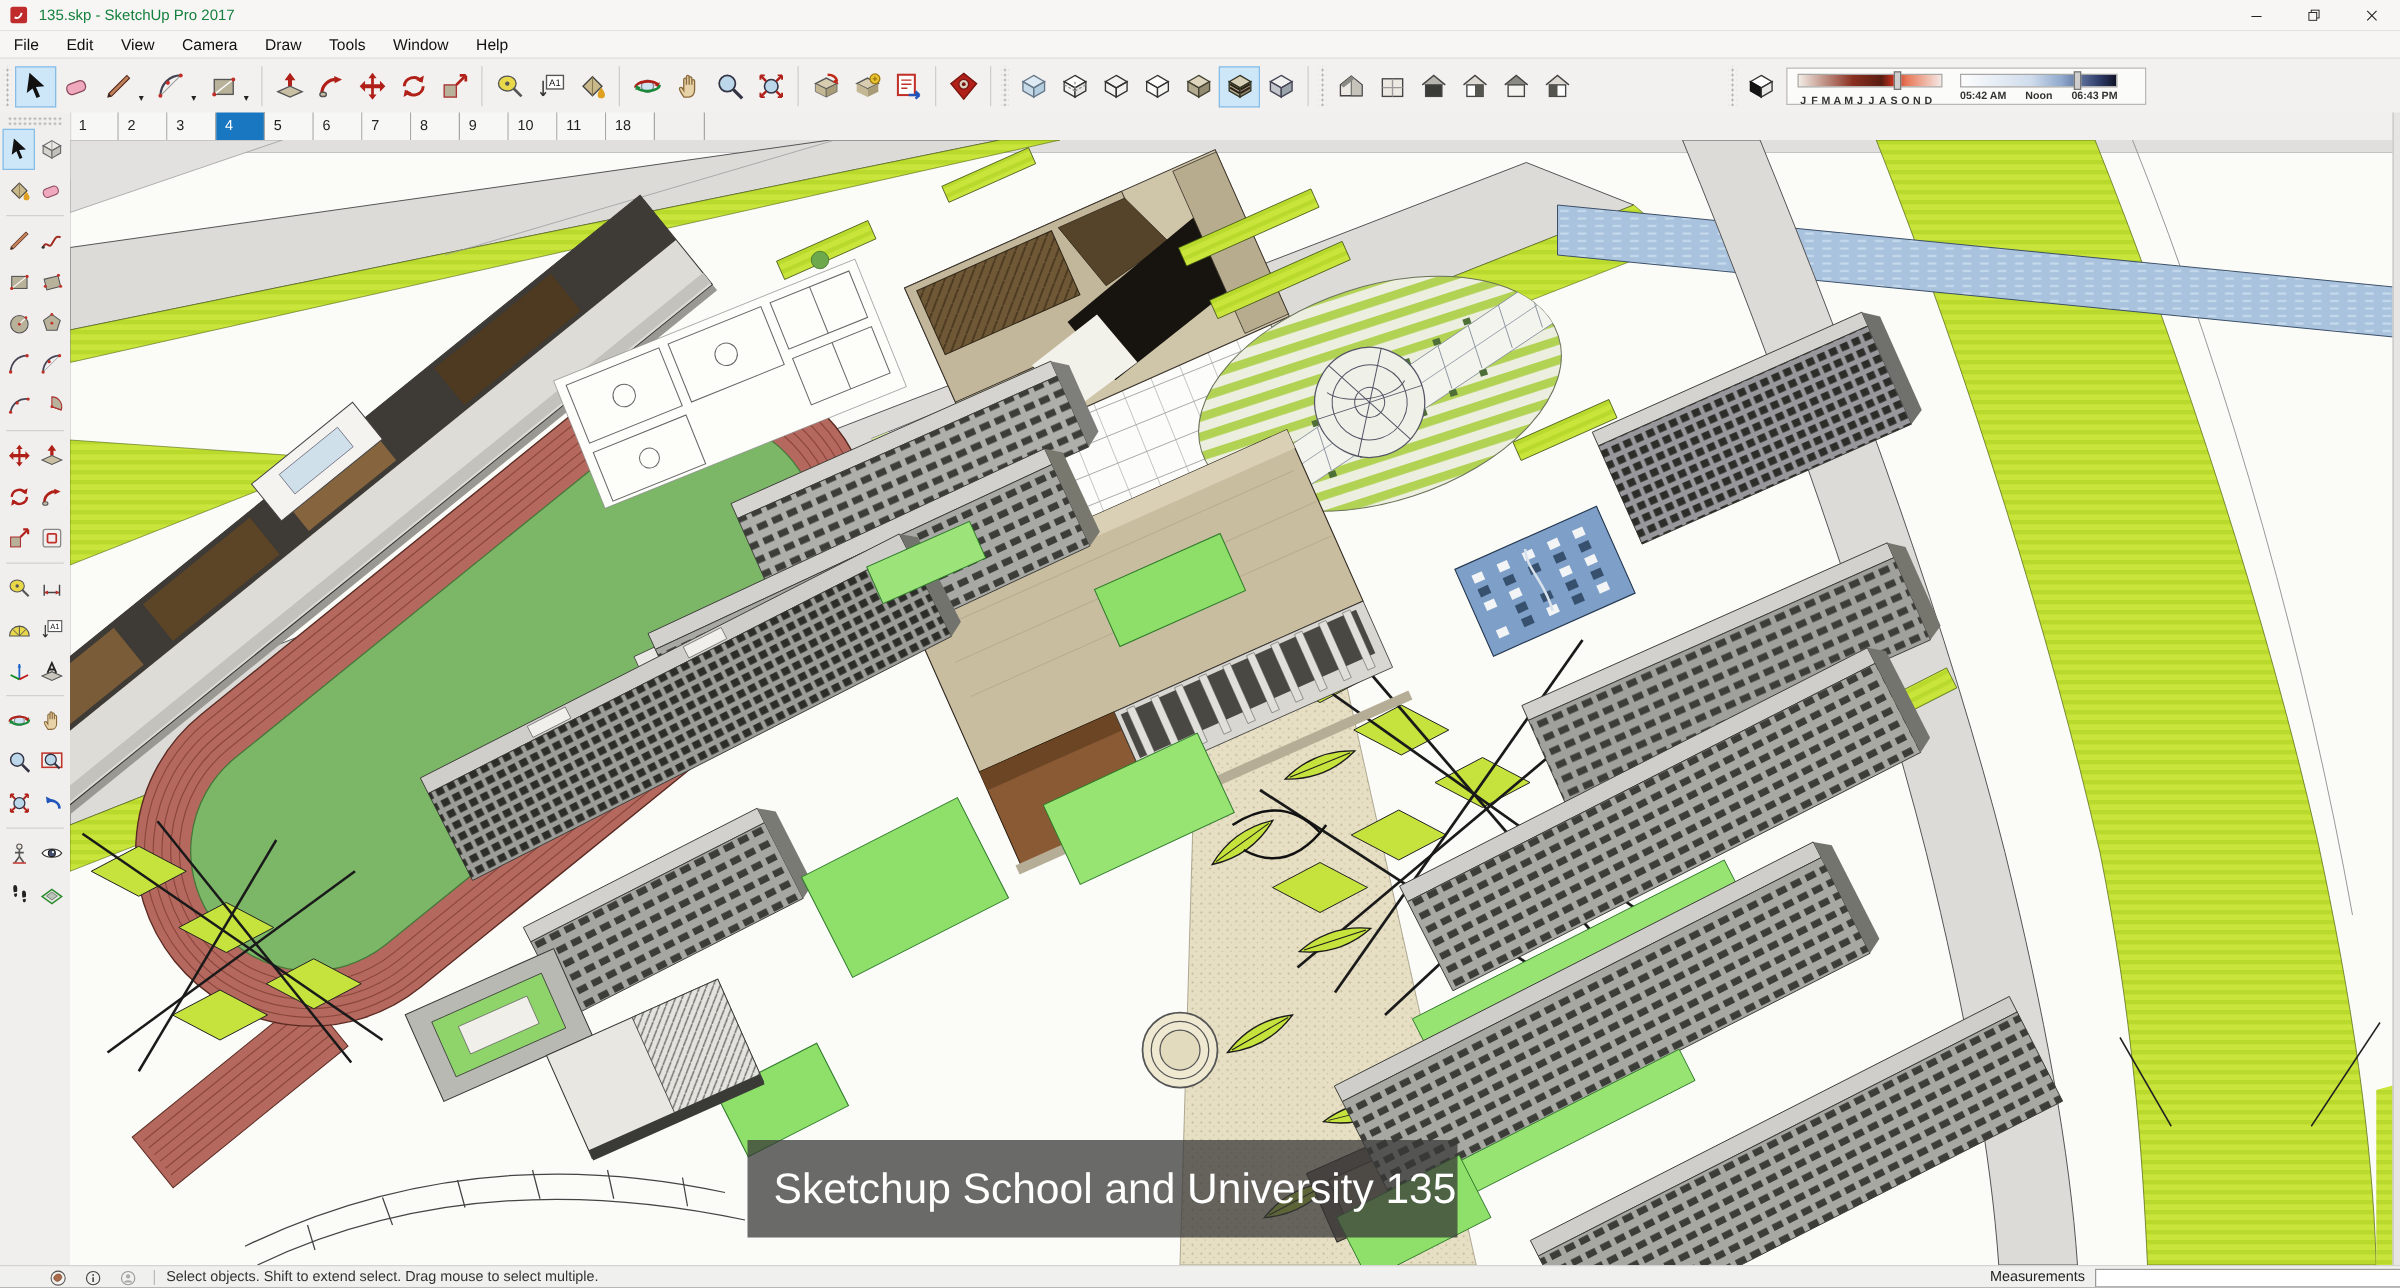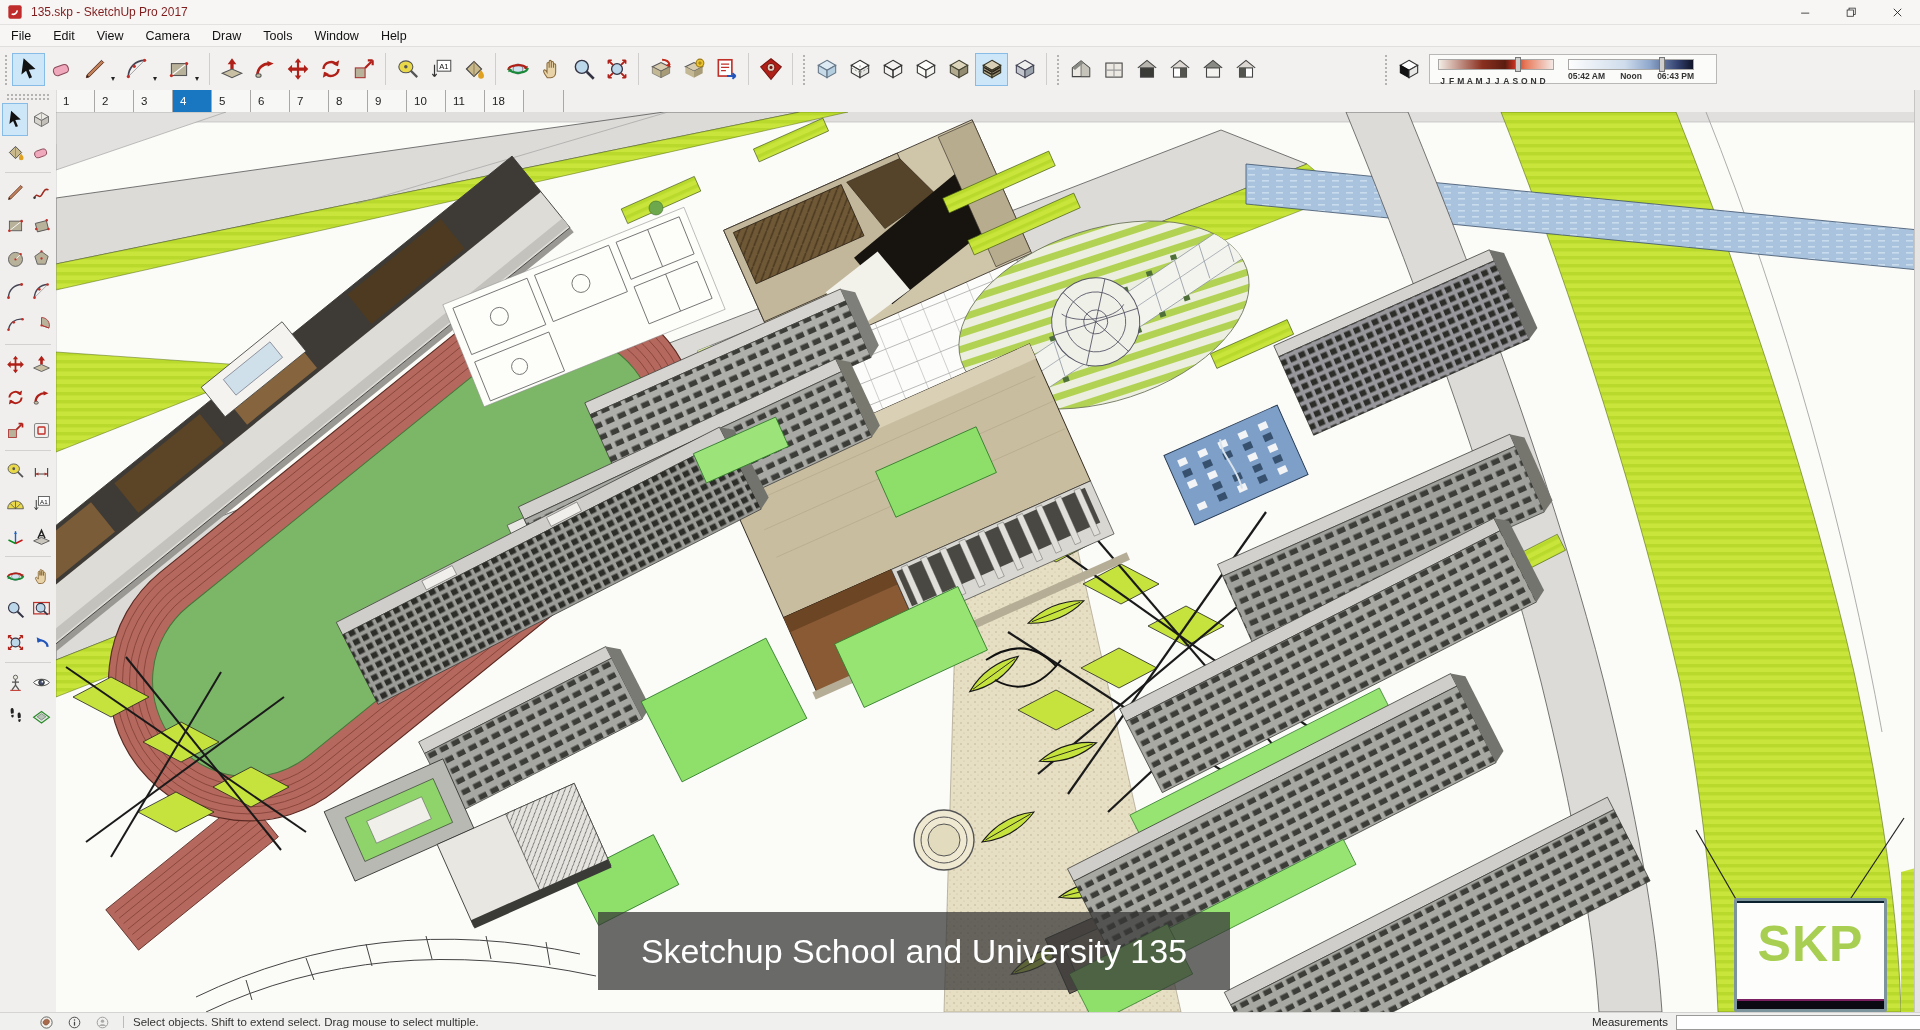--- a/index.html
+++ b/index.html
@@ -2,21 +2,21 @@
 <html><head>
 <meta charset="utf-8">
 <style>
   html,body{margin:0;padding:0;background:#666;}
   #app{position:relative;width:1920px;height:1030px;background:#f0f0ee;overflow:hidden;
        font-family:"Liberation Sans",sans-serif;-webkit-font-smoothing:antialiased;}
   
   #titlebar{position:absolute;left:0;top:0;width:1920px;height:24px;background:#f7f6f5;
             border-bottom:1px solid #e3e2e0;display:flex;align-items:center;}
   #titlebar .appicon{width:16px;height:16px;margin:0 8px 0 7px;}
-  #titlebar .title{font-size:12px;color:#7f1d1d;}
+  #titlebar .title{font-size:12px;color:#15803d;}
   #wincontrols{margin-left:auto;display:flex;height:24px;}
   .winbtn{width:46px;height:24px;display:flex;align-items:center;justify-content:center;border:none;background:transparent;padding:0;}
   .winbtn svg{width:15px;height:15px;}
   
   #menubar{position:absolute;left:0;top:25px;width:1920px;height:21px;background:#f7f6f5;display:flex;align-items:center;}
   .menu-item{font-size:12.5px;color:#111;padding:16px 11px;cursor:default;}
   
   #toolbar{position:absolute;left:0;top:46px;width:1920px;height:44px;background:#f2f1ef;
            border-top:1px solid #e0dfdd;border-bottom:1px solid #d5d4d2;display:flex;align-items:center;}
   .tb-grip{width:6px;height:32px;margin:0 3px;background-image:radial-gradient(#b4b3b1 1px,transparent 1.1px);background-size:4px 4px;background-position:1px 1px;}
@@ -50,22 +50,22 @@
   .pal-btn{width:26px;height:33px;border:1px solid transparent;background:transparent;padding:2px;display:flex;align-items:center;justify-content:center;box-sizing:border-box;}
   .pal-btn svg{width:21px;height:21px;display:block;}
   .pal-btn.active{background:#cde6f8;border-color:#86bce6;}
   .pal-sep{grid-column:1 / span 2;height:7px;position:relative;}
   .pal-sep::after{content:"";position:absolute;left:3px;right:3px;top:3px;border-top:1px solid #d2d1cf;}
   
   #viewport{position:absolute;left:56px;top:112px;width:1864px;height:900px;background:#fbfbf8;}
   #viewport svg{display:block;}
   #win-edge{position:absolute;right:0;top:90px;width:5px;height:922px;background:#e6e5e3;border-left:1px solid #c6c5c3;}
   
-  #caption{position:absolute;left:598px;top:912px;width:632px;height:78px;background:rgba(55,55,55,0.74);
-           display:flex;align-items:center;justify-content:center;color:#fff;font-size:34px;}
+  #caption{position:absolute;left:598px;top:912px;width:548px;height:78px;background:rgba(55,55,55,0.74);
+           display:flex;align-items:center;justify-content:center;color:#fff;font-size:34px;padding-left:20px;}
   #skp-card{position:absolute;left:1734px;top:898px;width:153px;height:114px;box-sizing:border-box;
             border:3px solid #7e949c;background:#fdfdfb;border-radius:2px;}
   #skp-card .topline{position:absolute;left:0;right:0;top:0;height:2px;background:#0b222e;}
   #skp-card .botline{position:absolute;left:0;right:0;bottom:8px;height:2px;background:#7a2060;}
   #skp-card .botbar{position:absolute;left:0;right:0;bottom:0;height:8px;background:#0a0a12;}
   #skp-card .skptext{position:absolute;left:0;right:0;top:14px;text-align:center;font-size:50px;font-weight:bold;
             color:#a8cf52;letter-spacing:1px;font-family:"Liberation Sans",sans-serif;}
   
   #statusbar{position:absolute;left:0;top:1012px;width:1920px;height:18px;background:#f0f0ee;border-top:1px solid #d5d4d2;
              display:flex;align-items:center;font-size:11.5px;color:#333;padding-left:26px;}
@@ -1315,26 +1315,20 @@
     </g>
   </svg>
   </div>
 
   <div id="win-edge"></div>
 
   <div id="caption">
     <span>Sketchup School and University 135</span>
   </div>
 
-  <div id="skp-card">
-    <div class="topline"></div>
-    <div class="skptext">SKP</div>
-    <div class="botline"></div>
-    <div class="botbar"></div>
-  </div>
 
   <div id="statusbar">
     <span class="sb-ic">
       <svg viewBox="0 0 24 24">
           <circle cx="12" cy="12" r="9" fill="#f4f2ee" stroke="#555" stroke-width="1.4"></circle>
           <path d="M7 10c2-3.5 7-4.5 9-1.5s-1 6.5-4 7.5-7-3-5-6z" fill="#a86a4a" stroke="#6a3a22" stroke-width="0.8"></path>
         </svg>
     </span>
     <span class="sb-ic">
       <svg viewBox="0 0 24 24">

